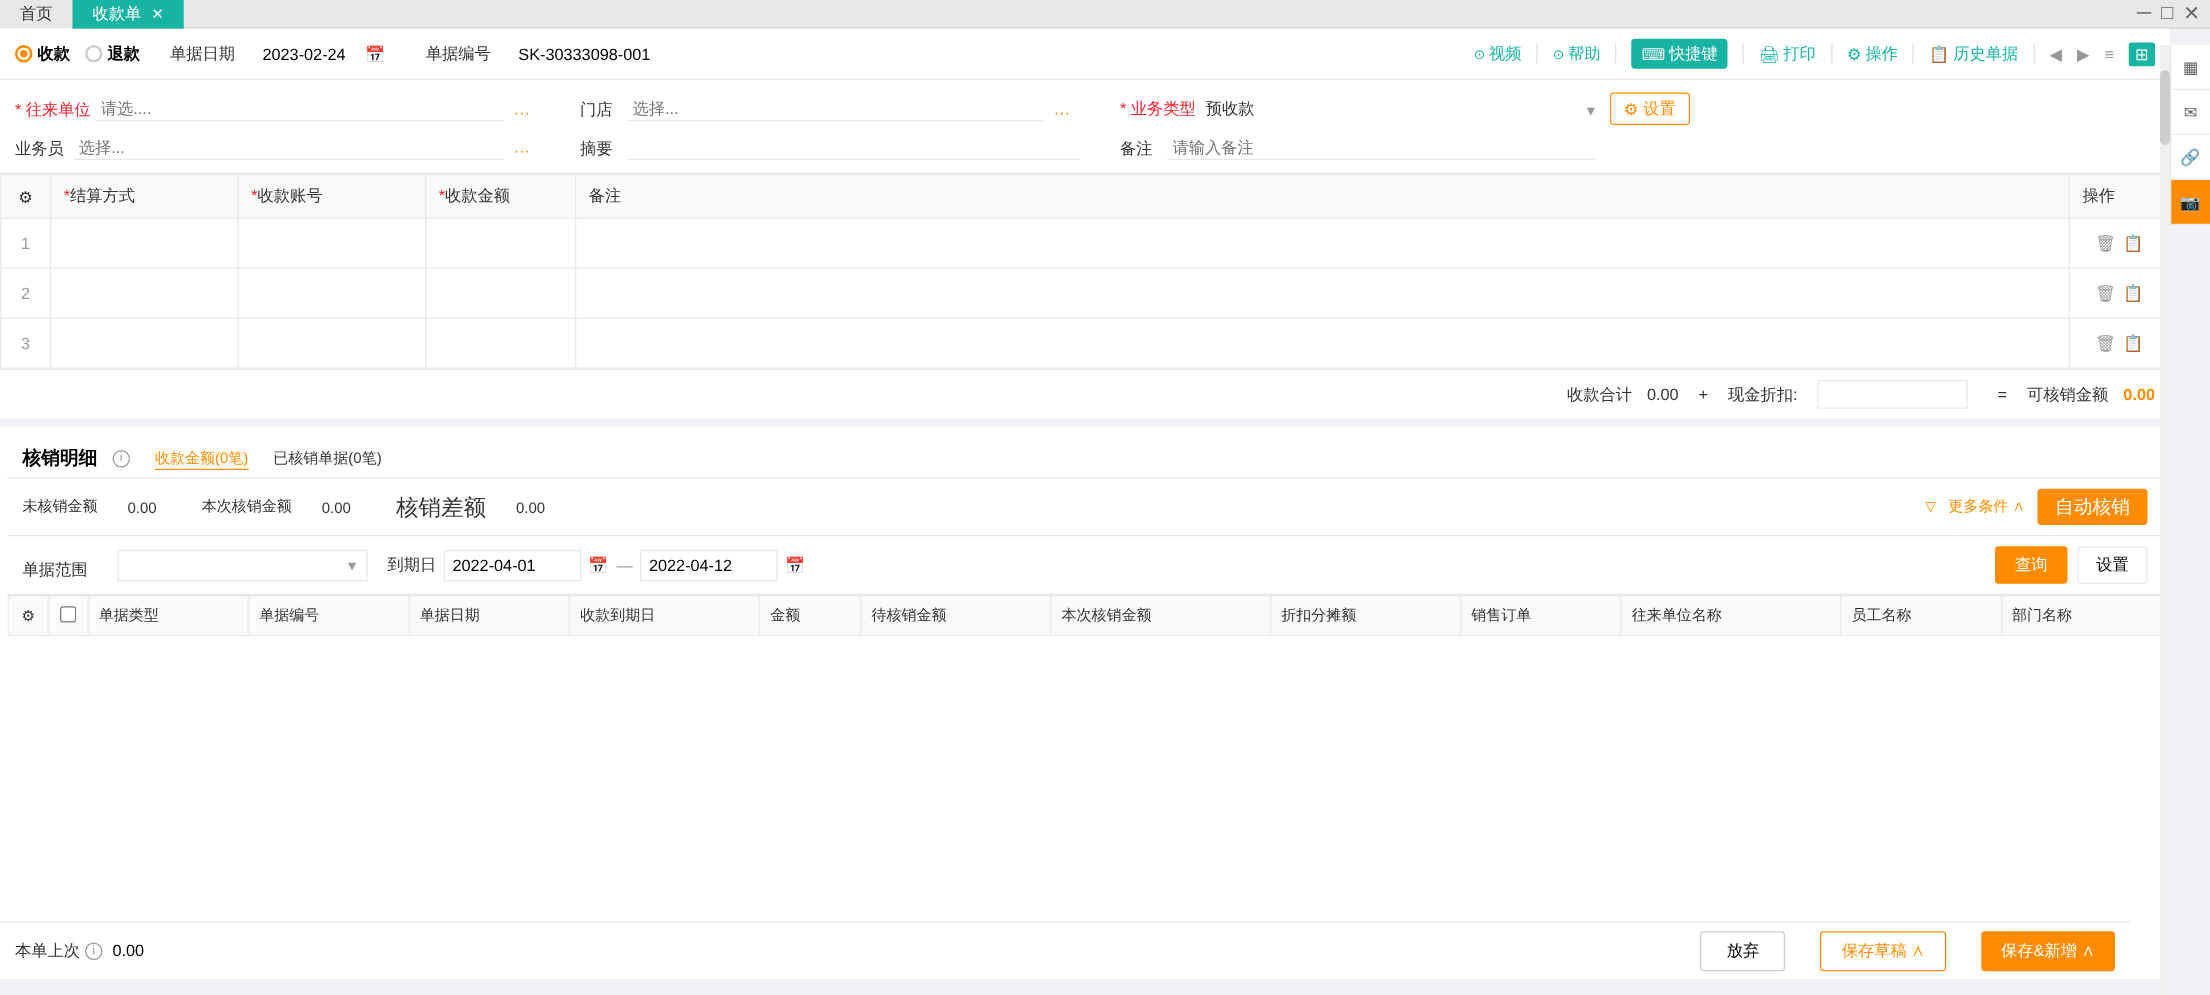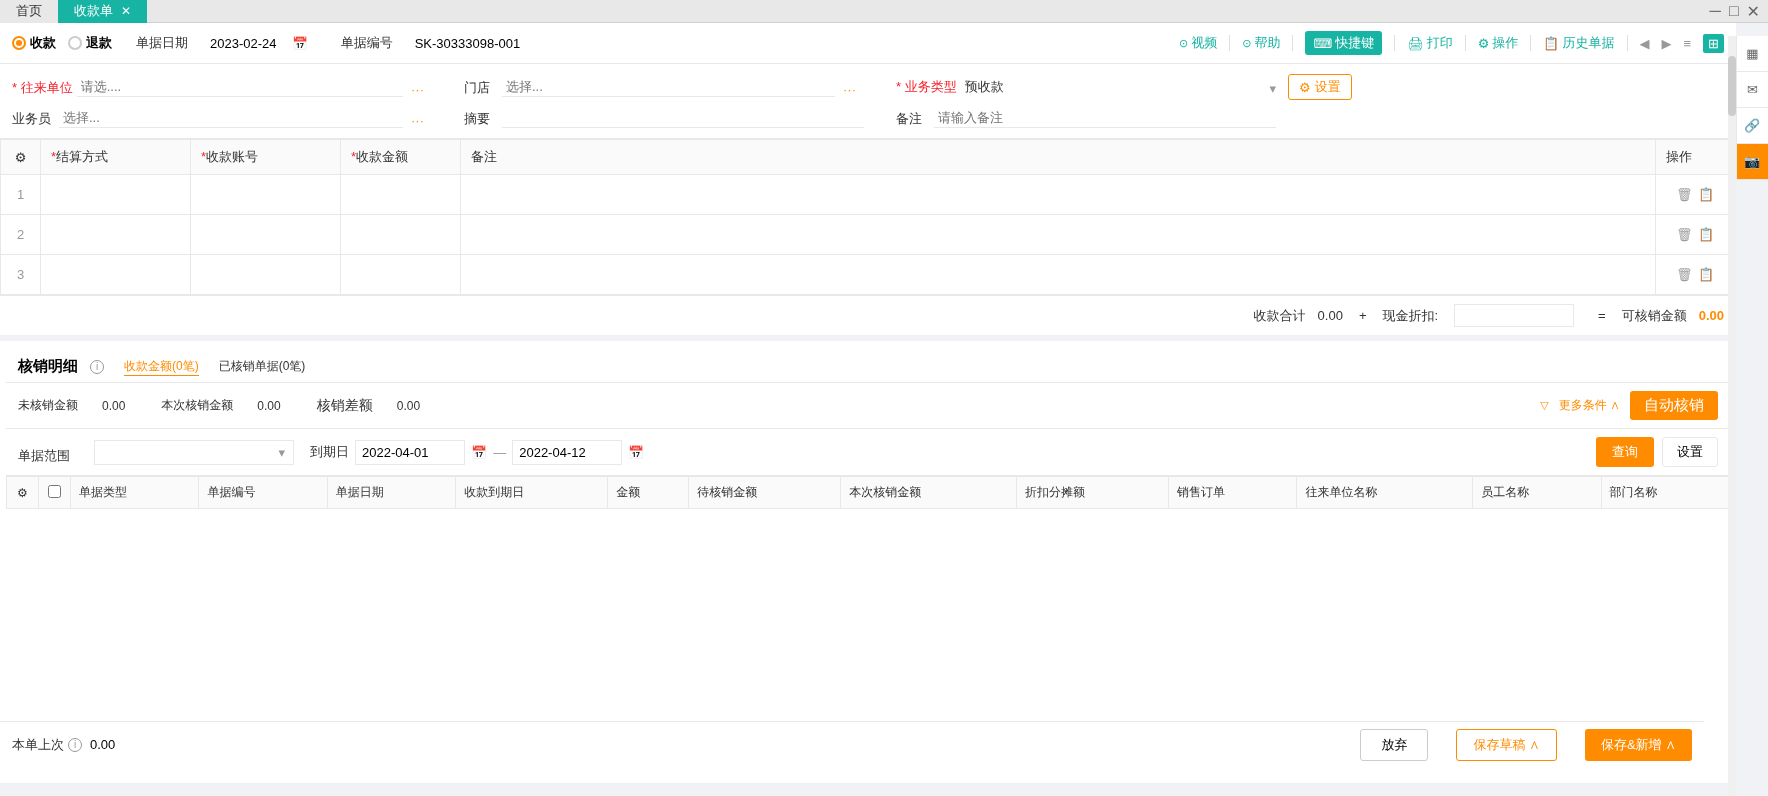--- a/index.html
+++ b/index.html
@@ -280,21 +280,21 @@
         <span style="width:14px; height:14px; border-radius:50%; border:1px solid #999; color:#999; display:inline-flex; align-items:center; justify-content:center; font-size:10px; cursor:pointer;">i</span>
         <span style="color:#ff8c00; font-size:12px; cursor:pointer; border-bottom:1px solid #ff8c00; margin-left:8px;">收款金额(0笔)</span>
         <span style="color:#333; font-size:12px; cursor:pointer; margin-left:8px;">已核销单据(0笔)</span>
       </div>
 
       <div class="writeoff-stats">
         <span style="font-size:12px; color:#333;">未核销金额</span>
         <span style="font-size:12px; color:#333; margin-left:4px;">0.00</span>
         <span style="font-size:12px; color:#333; margin-left:16px;">本次核销金额</span>
         <span style="font-size:12px; color:#333; margin-left:4px;">0.00</span>
-        <span style="font-size:14px; color:#333; margin-left:16px;">核销差额</span>
+        <span style="font-size:18px; color:#333; margin-left:16px;">核销差额</span>
         <span style="font-size:12px; color:#333; margin-left:4px;">0.00</span>
 
         <div style="margin-left:auto; display:flex; align-items:center; gap:10px;">
           <span style="color:#ff8c00; font-size:11px;">▽</span>
           <span style="color:#ff8c00; font-size:12px; cursor:pointer;">更多条件 ∧</span>
           <button style="background:#ff8c00; color:#fff; border:none; padding:5px 14px; border-radius:3px; cursor:pointer; font-size:15px;">自动核销</button>
         </div>
       </div>
 
       <div class="filter-row" style="display:flex; align-items:center; padding:8px 12px; gap:16px; border:1px solid #e8e8e8; border-left:none; border-right:none;">
@@ -341,21 +341,21 @@
               <th>部门名称</th>
             </tr>
           </thead>
           <tbody>
             
           </tbody>
         </table>
       </div>
     </div>
 
-    <div class="footer" style="border-top:1px solid #e8e8e8; background:#fff; position:absolute; bottom:16px; left:0; right:32px; height:46px; display:flex; align-items:center; padding:0 12px;">
+    <div class="footer" style="border-top:1px solid #e8e8e8; background:#fff; position:absolute; bottom:0; left:0; right:32px; height:46px; display:flex; align-items:center; padding:0 12px;">
       <div style="display:flex; align-items:center; gap:4px;">
         <span style="color:#333;">本单上次</span>
         <span style="width:14px; height:14px; border-radius:50%; border:1px solid #999; color:#999; display:inline-flex; align-items:center; justify-content:center; font-size:10px; cursor:pointer;">i</span>
         <span style="margin-left:4px;">0.00</span>
       </div>
       <div style="margin-left:auto; display:flex; gap:28px;border-radius:13px;">
         <button style="border:1px solid #ccc; background:#fff; padding:6px 20px; cursor:pointer; border-radius:3px; font-size:13px;">放弃</button>
         <button style="border:1px solid #ff8c00; color:#ff8c00; background:#fff; padding:6px 16px; cursor:pointer; border-radius:3px; font-size:13px; display:flex; align-items:center; gap:4px;">保存草稿 ∧</button>
         <button style="background:#ff8c00; color:#fff; border:none; padding:6px 16px; cursor:pointer; border-radius:3px; font-size:13px; display:flex; align-items:center; gap:4px;">保存&amp;新增 ∧</button>
       </div>

